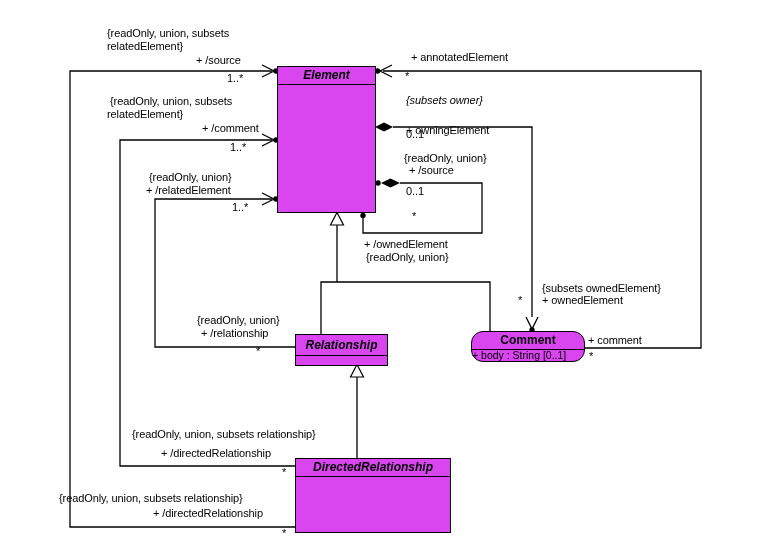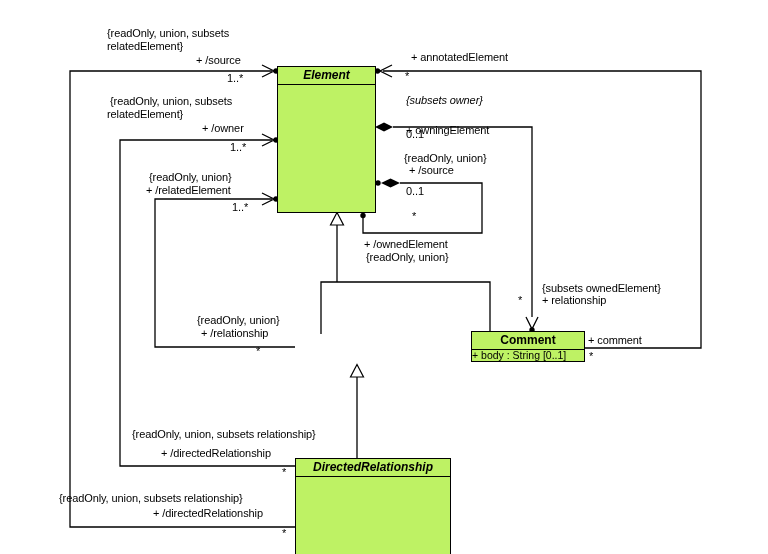--- a/index.html
+++ b/index.html
@@ -9,21 +9,21 @@
     height: 554px;
     background: #ffffff;
     font-family: "Liberation Sans", sans-serif;
     color: #000;
     overflow: hidden;
   }
   #wires { position: absolute; left: 0; top: 0; z-index: 1; }
   .uml-class {
     position: absolute;
     z-index: 2;
-    background: #bef264;
+    background: #d946ef;
     border: 1.3px solid #000;
     box-sizing: border-box;
     display: flex;
     flex-direction: column;
   }
   .uml-title {
     border-bottom: 1.2px solid #000;
     text-align: center;
     font-weight: bold;
     font-size: 12px;
@@ -96,39 +96,43 @@
     <circle cx="378" cy="183" r="2.7" fill="#000"></circle>
     <circle cx="363" cy="215.5" r="2.7" fill="#000"></circle>
     <circle cx="532" cy="330" r="2.7" fill="#000"></circle>
   </svg>
 
   <div class="uml-class" style="left:277px; top:66px; width:99px; height:147px;">
     <div class="uml-title abstract">Element</div>
     <div class="uml-body"></div>
   </div>
 
+  <div class="uml-class" style="left:295px; top:334px; width:93px; height:32px;">
+    <div class="uml-title abstract" style="line-height:20px;">Relationship</div>
+    <div class="uml-body"></div>
+  </div>
 
-  <div class="uml-class" style="left:295px; top:458px; width:156px; height:97px;">
+  <div class="uml-class" style="left:295px; top:458px; width:156px; height:75px;">
     <div class="uml-title abstract">DirectedRelationship</div>
     <div class="uml-body"></div>
   </div>
 
-  <div class="uml-class" style="left:471px; top:331px; width:114px; height:31px;">
+  <div class="uml-class" style="left:471px; top:331px; width:114px; height:31px;border-radius:12px;">
     <div class="uml-title">Comment</div>
     <div class="uml-attr">+ body : String [0..1]</div>
   </div>
 
   <div class="lbl" style="left:107px; top:27px;">{readOnly, union, subsets</div>
   <div class="lbl" style="left:107px; top:40px;">relatedElement}</div>
   <div class="lbl" style="left:196px; top:54px;">+ /source</div>
   <div class="lbl mult" style="left:227px; top:72px;">1..*</div>
 
   <div class="lbl" style="left:110px; top:95px;">{readOnly, union, subsets</div>
   <div class="lbl" style="left:107px; top:108px;">relatedElement}</div>
-  <div class="lbl" style="left:202px; top:122px;">+ /owner</div>
+  <div class="lbl" style="left:202px; top:122px;">+ /comment</div>
   <div class="lbl mult" style="left:230px; top:141px;">1..*</div>
 
   <div class="lbl" style="left:149px; top:171px;">{readOnly, union}</div>
   <div class="lbl" style="left:146px; top:184px;">+ /relatedElement</div>
   <div class="lbl mult" style="left:232px; top:201px;">1..*</div>
 
   <div class="lbl" style="left:197px; top:314px;">{readOnly, union}</div>
   <div class="lbl" style="left:201px; top:327px;">+ /relationship</div>
   <div class="lbl mult" style="left:256px; top:345px;">*</div>
 
@@ -144,21 +148,21 @@
   <div class="lbl mult" style="left:405px; top:70px;">*</div>
 
   <div class="lbl" style="left:588px; top:334px;">+ comment</div>
   <div class="lbl mult" style="left:589px; top:350px;">*</div>
 
   <div class="lbl" style="left:406px; top:94px;font-style:italic;">{subsets owner}</div>
   <div class="lbl" style="left:406px; top:124px;">+ owningElement</div>
   <div class="lbl mult" style="left:406px; top:128px;">0..1</div>
 
   <div class="lbl" style="left:542px; top:282px;">{subsets ownedElement}</div>
-  <div class="lbl" style="left:542px; top:294px;">+ relationship</div>
+  <div class="lbl" style="left:542px; top:294px;">+ ownedElement</div>
   <div class="lbl mult" style="left:518px; top:294px;">*</div>
 
   <div class="lbl" style="left:404px; top:152px;">{readOnly, union}</div>
   <div class="lbl" style="left:409px; top:164px;">+ /source</div>
   <div class="lbl mult" style="left:406px; top:185px;">0..1</div>
 
   <div class="lbl mult" style="left:412px; top:210px;">*</div>
   <div class="lbl" style="left:364px; top:238px;">+ /ownedElement</div>
   <div class="lbl" style="left:366px; top:251px;">{readOnly, union}</div>
 

